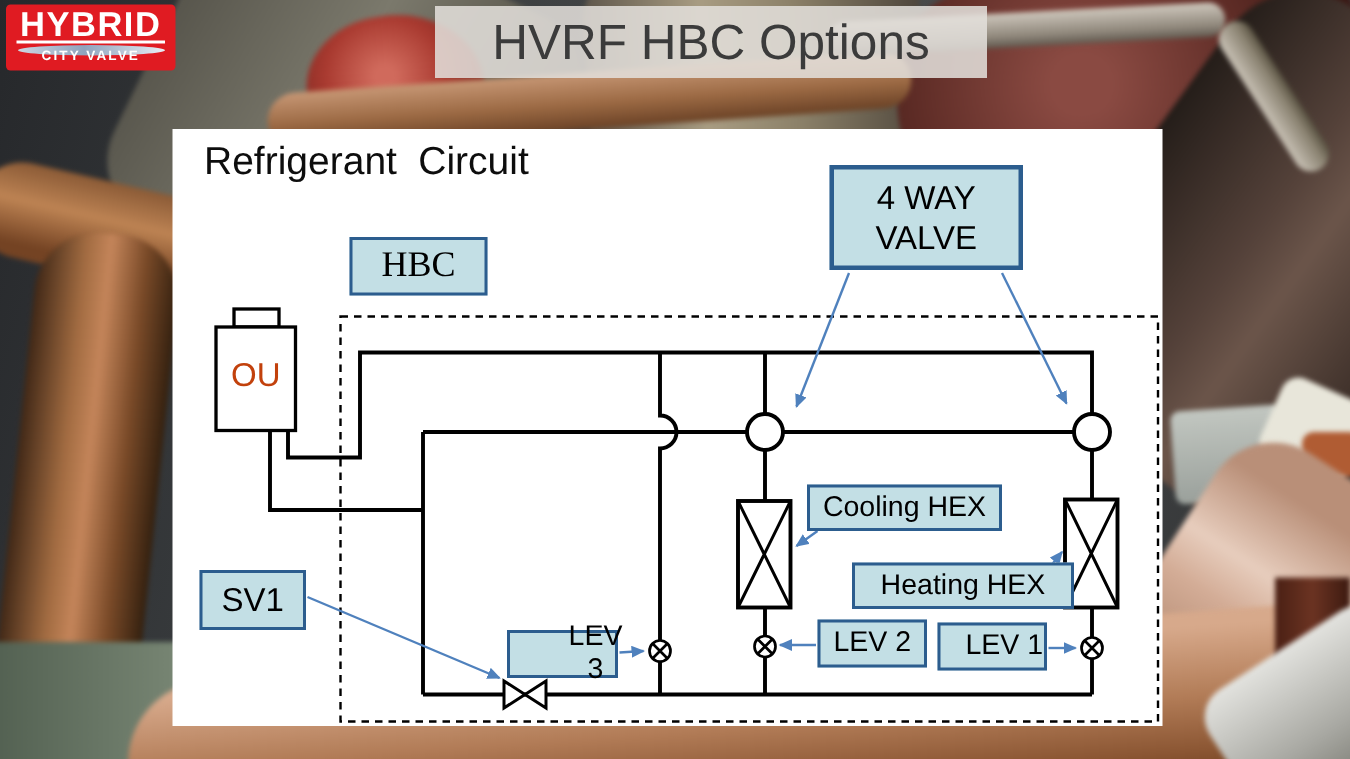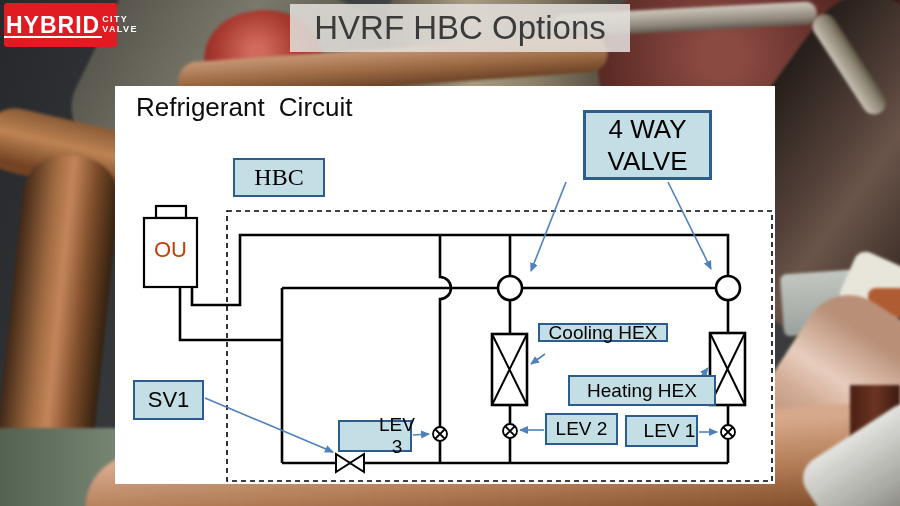--- a/index.html
+++ b/index.html
@@ -40,41 +40,41 @@
   .bg-copperfit-r{left:868px;top:288px;width:40px;height:30px;background:#b05c33;border-radius:8px;}
   .bg-copperbig-r{left:762px;top:315px;width:200px;height:210px;transform:rotate(33deg);
     background:linear-gradient(0deg,#9c7257,#d3ac96 45%,#e7cdbd 60%,#b98f78 85%);border-radius:46px;}
   .bg-copper-bottom{left:85px;top:428px;width:845px;height:125px;transform:rotate(-4deg);
     background:linear-gradient(180deg,#d7a98b 8%,#b27c57 45%,#8a5532 75%,#5e3418);border-radius:55px;}
   .bg-darkred-strip{left:850px;top:385px;width:50px;height:125px;background:linear-gradient(90deg,#4a2014,#6b3322,#3c1a10);}
   .bg-silver-br{left:812px;top:425px;width:140px;height:105px;transform:rotate(-33deg);
     background:linear-gradient(180deg,#e3e3df,#a8a8a2 60%,#77776f);border-radius:22px;}
   
   .logo{position:absolute;left:4px;top:3px;width:113px;height:44px;z-index:6;
-    background:var(--logo-red,#e01b22);border-radius:3px;display:flex;flex-direction:row;align-items:center;padding-top:2px;box-sizing:border-box;}
+    background:var(--logo-red,#e01b22);border-radius:3px;display:flex;flex-direction:column;align-items:center;padding-top:2px;box-sizing:border-box;}
   .logo .brand{color:#fff;font-size:23px;font-weight:bold;letter-spacing:1px;line-height:22px;border-bottom:2px solid #fff;padding:0 2px;}
   .logo .wave{width:98px;height:7px;margin-top:1px;border-radius:50%;
     background:linear-gradient(90deg,#cdd6e2,#8fa3bd 45%,#e8edf4);}
   .logo .tagline{color:#fff;font-size:9px;font-weight:bold;letter-spacing:1.4px;margin-top:-5px;}
   
-  .titlebar{position:absolute;left:290px;top:4px;width:340px;height:48px;z-index:6;
+  .titlebar{position:absolute;left:290px;top:4px;width:368px;height:48px;z-index:6;
     background:rgba(226,223,218,0.87);display:flex;align-items:center;justify-content:center;}
   .titlebar .t{font-size:33px;color:var(--title-text,#3b3b3b);letter-spacing:0px;}
   
   .panel{position:absolute;left:115px;top:86px;width:660px;height:398px;background:#fff;z-index:2;}
   .circuit{position:absolute;left:0;top:0;width:900px;height:506px;z-index:3;pointer-events:none;}
   .heading{position:absolute;left:136px;top:92px;z-index:4;font-size:26px;color:#0d0d0d;word-spacing:7px;}
   .oulabel{position:absolute;left:144px;top:224px;width:53px;height:52px;z-index:4;
     display:flex;align-items:center;justify-content:center;font-size:22px;color:#c2410c;}
   .tag{position:absolute;z-index:4;background:var(--label-fill,#c3dfe5);
     border:2px solid var(--label-border,#2c5d8e);box-sizing:border-box;color:#000;
     display:flex;align-items:center;justify-content:center;text-align:center;}
   .tag-hbc{left:233px;top:158px;width:92px;height:39px;font-size:24px;font-family:Liberation Serif, serif;}
-  .tag-4way{left:553px;top:110px;width:129px;height:70px;font-size:26px;border-width:3px;line-height:1.25;margin-left:30px;}
-  .tag-cooling{left:538px;top:323px;width:130px;height:19px;font-size:19px;}
+  .tag-4way{left:553px;top:110px;width:129px;height:70px;font-size:22px;border-width:3px;line-height:1.25;}
+  .tag-cooling{left:538px;top:323px;width:130px;height:31px;font-size:19px;}
   .tag-heating{left:568px;top:375px;width:148px;height:31px;font-size:19px;}
   .tag-sv1{left:133px;top:380px;width:71px;height:40px;font-size:22px;}
   .tag-lev3{left:338px;top:420px;width:74px;height:32px;font-size:19px;padding-left:44px;}
   .tag-lev2{left:545px;top:413px;width:73px;height:32px;font-size:19px;}
   .tag-lev1{left:625px;top:415px;width:73px;height:32px;font-size:19px;padding-left:16px;}
 </style>
 </head>
 <body>
 
 <div>

